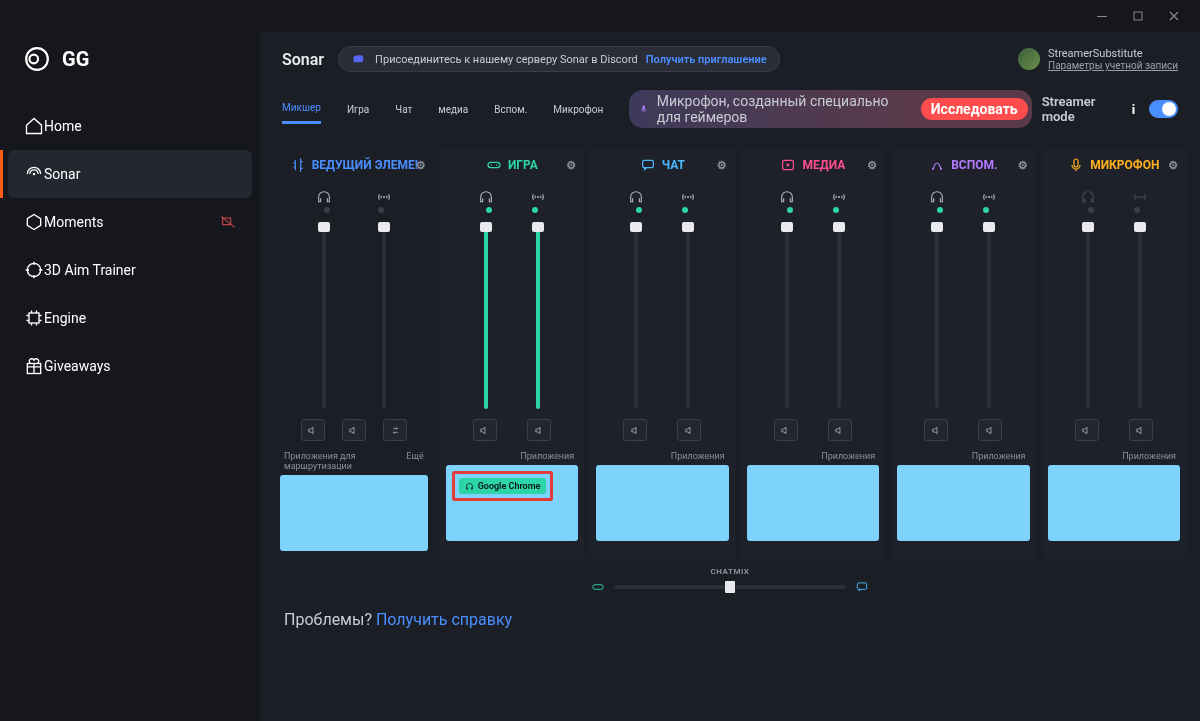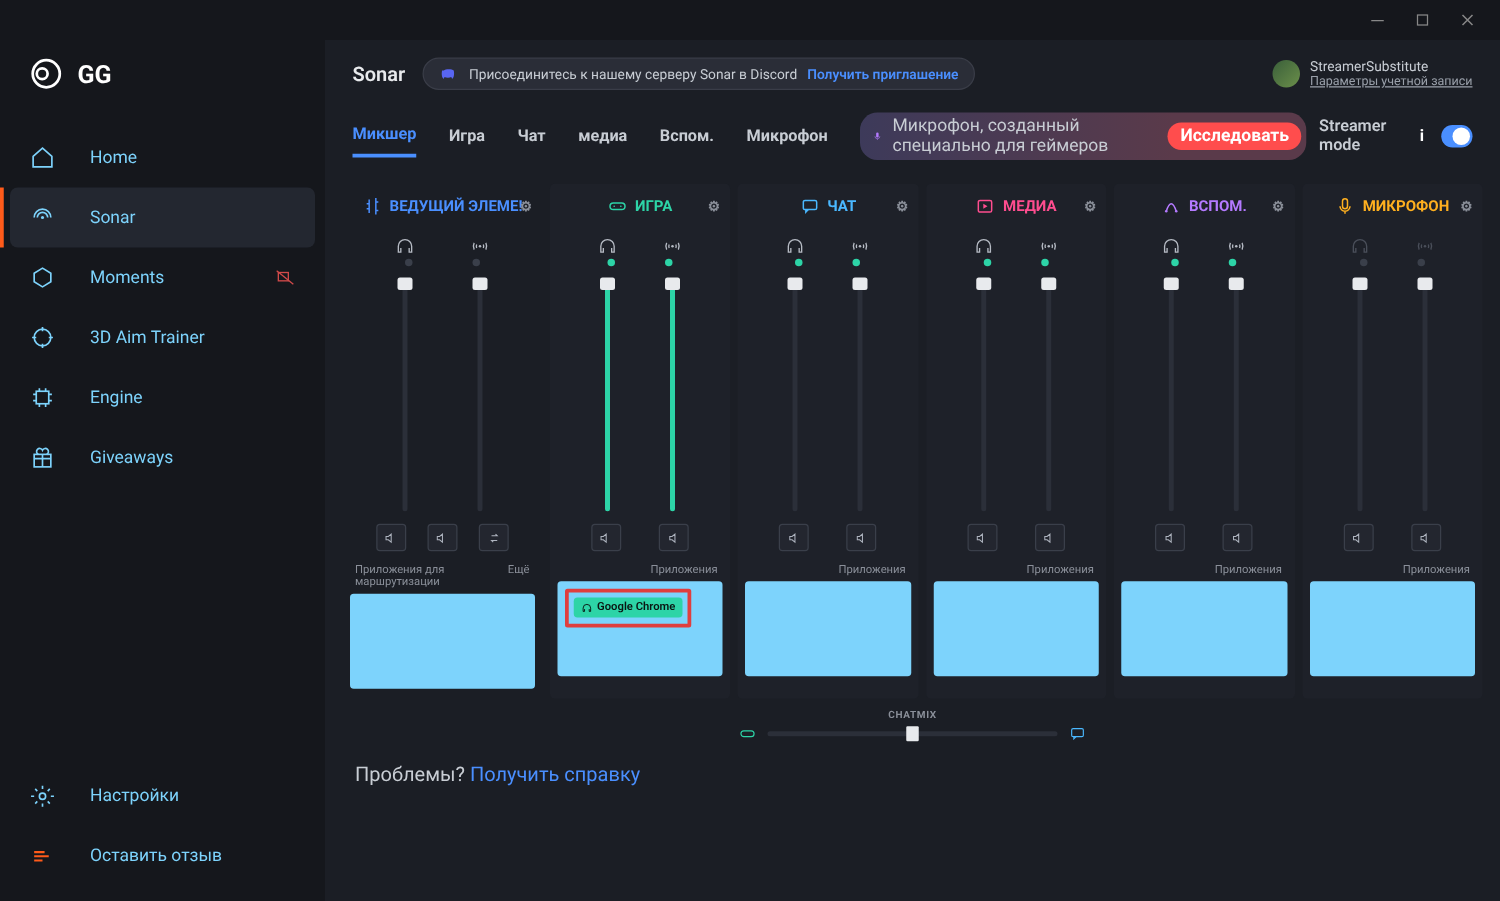--- a/index.html
+++ b/index.html
@@ -3,35 +3,35 @@
 <meta charset="utf-8">
 <style>
 * { margin:0; padding:0; box-sizing:border-box; font-family:-apple-system,BlinkMacSystemFont,"Segoe UI",Roboto,sans-serif; }
 body { background:#15171c; color:#c8cdd4; width:1200px; height:721px; overflow:hidden; font-size:13px; }
 .titlebar { height:32px; display:flex; justify-content:flex-end; align-items:center; padding-right:8px; }
 .winbtn { width:36px; height:28px; display:flex; align-items:center; justify-content:center; color:#888; }
 .app { display:flex; height:calc(721px - 32px); }
 .sidebar { width:260px; background:#15171c; display:flex; flex-direction:column; }
 .logo { display:flex; align-items:center; gap:12px; padding:14px 24px 24px; font-weight:700; font-size:20px; color:#fff; }
 .nav { flex:1; padding:6px 8px; }
-.nav-item { display:flex; align-items:center; gap:28px; padding:14px 16px; border-radius:6px; color:#7dd3fc; font-size:14px; position:relative; }
+.nav-item { display:flex; align-items:center; gap:0; padding:14px 16px; border-radius:6px; color:#ffffff; font-size:14px; position:relative; }
 .nav-item.active { background:#232730; }
 .nav-item.active::before { content:""; position:absolute; left:-8px; top:0; bottom:0; width:3px; background:#ff5b1a; }
 .nav-item .badge { margin-left:auto; }
 .nav-bottom { padding:6px 8px 12px; }
 .main { flex:1; background:#1b1e25; display:flex; flex-direction:column; overflow:hidden; }
 .header { display:flex; align-items:center; padding:14px 22px 8px; gap:14px; }
 .page-title { color:#e8eaed; font-size:16px; font-weight:600; }
 .discord-banner { display:flex; align-items:center; gap:8px; background:#2a2d37; border:1px solid #3a3d48; border-radius:16px; padding:4px 12px; font-size:11px; }
 .discord-banner .blue { color:#4a8fff; font-weight:600; }
 .user-chip { margin-left:auto; display:flex; align-items:center; gap:8px; font-size:11px; }
 .avatar { width:22px; height:22px; border-radius:50%; background:linear-gradient(135deg,#3a5f3a,#6b8f4a); }
 .user-text span:last-child { text-decoration:underline; color:#9aa0aa; display:block; font-size:10px; }
 .tabs-row { display:flex; align-items:center; padding:10px 22px 0; gap:26px; border-bottom:1px solid transparent; }
-.tab { padding:8px 0; color:#c8cdd4; font-size:13px; font-weight:700; cursor:pointer; }
+.tab { padding:8px 0; color:#c8cdd4; font-size:10px; font-weight:400; cursor:pointer; }
 .tab.active { color:#4a8fff; border-bottom:3px solid #4a8fff; }
 .promo { margin-left:auto; display:flex; align-items:center; gap:10px; }
 .promo-pill { display:flex; align-items:center; background:linear-gradient(90deg,#3d3a5a 0%,#5a3a4a 70%); border-radius:14px; padding:3px 4px 3px 10px; font-size:14px; gap:8px;justify-content:center; }
 .promo-pill .cta { background:#ff4d4d; border-radius:12px; padding:3px 10px; color:#fff; font-weight:700; }
 .streamer-label { font-size:13px; font-weight:600; }
 .info-i { width:14px; text-align:center; font-weight:700; color:#fff; }
 .toggle { width:34px; height:18px; background:#4a8fff; border-radius:9px; position:relative; }
 .toggle::after { content:""; position:absolute; right:2px; top:2px; width:14px; height:14px; border-radius:50%; background:#fff; }
 .mixer { display:flex; gap:6px; padding:18px 14px 8px; }
 .channel { width:152px; background:#1e2129; border-radius:4px; display:flex; flex-direction:column; }
@@ -134,35 +134,20 @@
         <span>Engine</span>
       </div>
       <div class="nav-item">
         <svg width="20" height="20" viewBox="0 0 24 24">
             <rect x="4" y="9" width="16" height="12" fill="none" stroke="currentColor" stroke-width="1.6"></rect>
             <path d="M12 9v12M4 13h16M8 9a3 3 0 1 1 4-4 3 3 0 1 1 4 4" fill="none" stroke="currentColor" stroke-width="1.6"></path>
           </svg>
         <span>Giveaways</span>
       </div>
     </nav>
-    <div class="nav-bottom">
-      <div class="nav-item">
-        <svg width="20" height="20" viewBox="0 0 24 24">
-            <circle cx="12" cy="12" r="3" fill="none" stroke="currentColor" stroke-width="1.6"></circle>
-            <path d="M12 2v3M12 19v3M4 12H1M23 12h-3M5 5l2 2M17 17l2 2M19 5l-2 2M7 17l-2 2" stroke="currentColor" stroke-width="1.6"></path>
-          </svg>
-        <span>Настройки</span>
-      </div>
-      <div class="nav-item">
-        <svg width="20" height="20" viewBox="0 0 24 24">
-            <path d="M4 8h10M4 12h14M4 16h8" stroke="#ff5b1a" stroke-width="2"></path>
-          </svg>
-        <span>Оставить отзыв</span>
-      </div>
-    </div>
   </aside>
 
   <main class="main">
     <div class="header">
       <span class="page-title">Sonar</span>
       <div class="discord-banner">
         <svg width="16" height="16" viewBox="0 0 24 24">
             <path d="M6 8c2-2 10-2 12 0 1 5 0 9-2 10l-1-2c-2 1-6 1-8 0l-1 2c-2-1-3-5-2-10" fill="#5865f2"></path>
           </svg>
         <span>Присоединитесь к нашему серверу Sonar в Discord</span>

